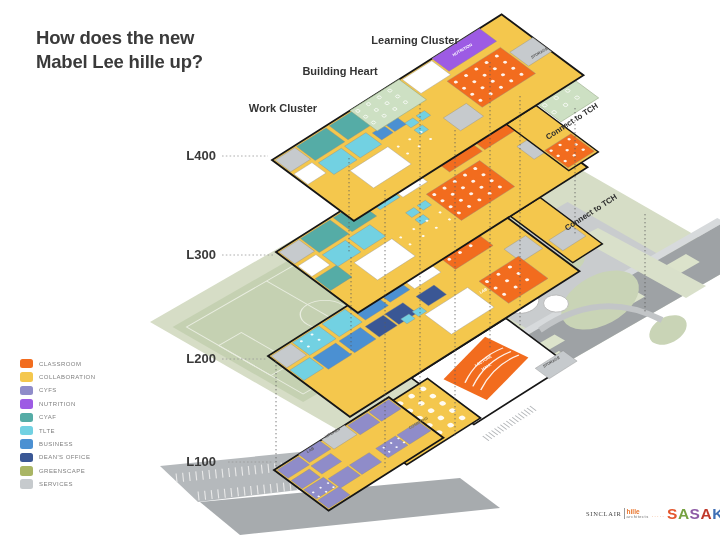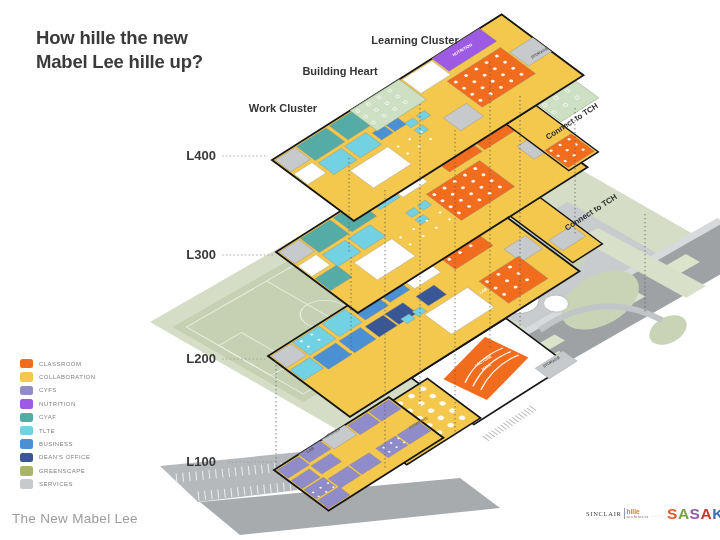--- a/index.html
+++ b/index.html
@@ -40,21 +40,21 @@
   .pstripe{stroke:#e9e9e9;stroke-width:9;stroke-dasharray:1.1,5.5;fill:none;}
   .fan-arc{stroke:#ffffff;stroke-width:1.3;fill:none;opacity:0.9;}
   .blob-path{stroke:#c2c5c7;stroke-width:6;fill:none;}
 </style>
 <style>.c-classroom{fill:#F26C1E;}.c-collaboration{fill:#F4C74D;}.c-cyfs{fill:#8F8CC9;}.c-nutrition{fill:#9D5BE4;}.c-cyaf{fill:#55ACA6;}.c-tlte{fill:#72D1E2;}.c-business{fill:#4B90D2;}.c-dean{fill:#3A5795;}.c-services{fill:#C6CACD;}.c-terrace{fill:#CDE0C3;}.c-site{fill:#D6DDC6;}.c-pitch{fill:#C5D1B2;}.c-plaza{fill:#C9CCCE;}.c-road{fill:#9EA2A5;}.c-curb{fill:#D7DADC;}.c-median{fill:#DCE3CB;}.c-parking{fill:#B5B9BC;}.c-road2{fill:#A7ABAE;}.c-blob{fill:#C9D4B6;}.c-walkway{fill:#D9E0CA;}</style></head>
 <body>
 
 <div id="page">
 
   <div id="title">
-    <div>How hille the new</div>
+    <div>How does the new</div>
     <div>Mabel Lee hille up?</div>
   </div>
 
   <svg width="720" height="540" viewBox="0 0 720 540">
 
     <g>
       <g transform="matrix(0.87,-0.5,0.87,0.5,150,322)">
         <rect x="0" y="0" width="400" height="280" class="c-site"></rect>
         <g>
           <rect x="8" y="18" width="200" height="150" class="c-pitch"></rect>
@@ -462,21 +462,20 @@
       <div class="lg-row">
         <span class="lg-sw" style="background: rgb(169, 181, 100);"></span>
         <span class="lg-lb">GREENSCAPE</span>
       </div>
       <div class="lg-row">
         <span class="lg-sw" style="background: rgb(198, 202, 205);"></span>
         <span class="lg-lb">SERVICES</span>
       </div>
     </div>
 
-  <div id="project">The New Mabel Lee</div>
 
   <div id="logos">
     <div id="sinclair-block">
       <span class="sinclair-name">SINCLAIR</span>
       <span class="sh-div"></span>
       <span class="sh-col">
         <span class="sh-hille">hille</span>
         <span class="sh-arch">architects</span>
       </span>
       <span class="sh-dots">·····</span>

